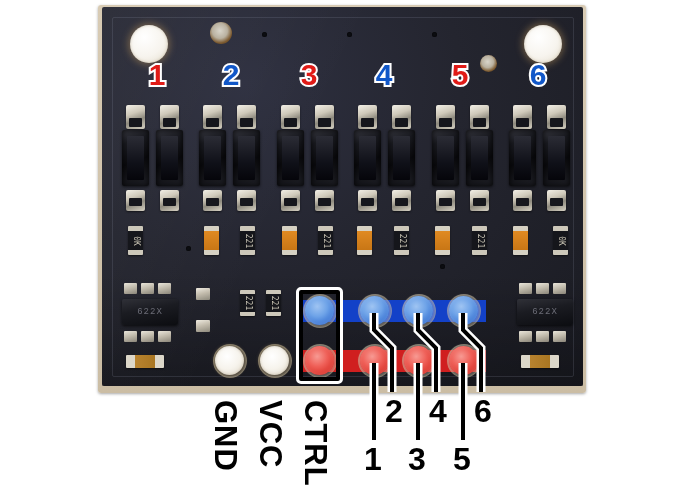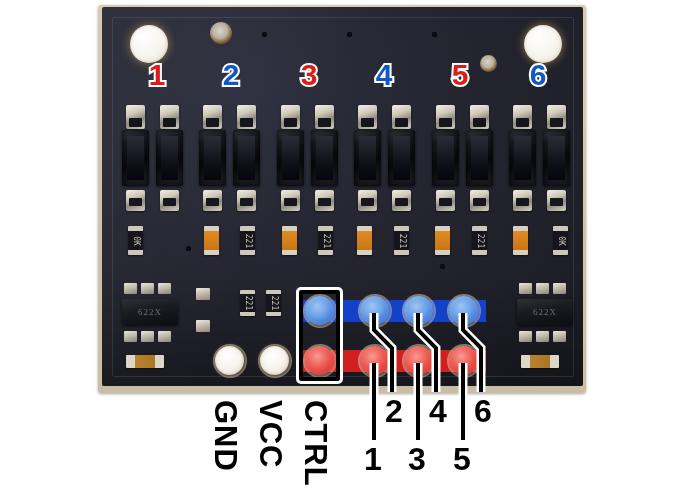--- a/index.html
+++ b/index.html
@@ -156,21 +156,21 @@
     position: absolute;
     width: 56px; height: 26px;
     background: linear-gradient(170deg, #303138 0%, #1b1c22 40%, #0c0d11 100%);
     border-radius: 2px;
     box-shadow: 0 1px 3px rgba(0,0,0,0.7);
     display: flex;
     align-items: center;
     justify-content: center;
   }
   .ic-label {
-    font-family: Liberation Serif, serif;
+    font-family: Liberation Mono, monospace;
     font-size: 9px;
     color: #6b6c76;
     letter-spacing: 1px;
   }
   .ic-pin {
     position: absolute;
     width: 14px; height: 12px;
     background: linear-gradient(165deg, #efebe1 0%, #c4bdae 45%, #8d897c 100%);
     border-radius: 1px;
   }

